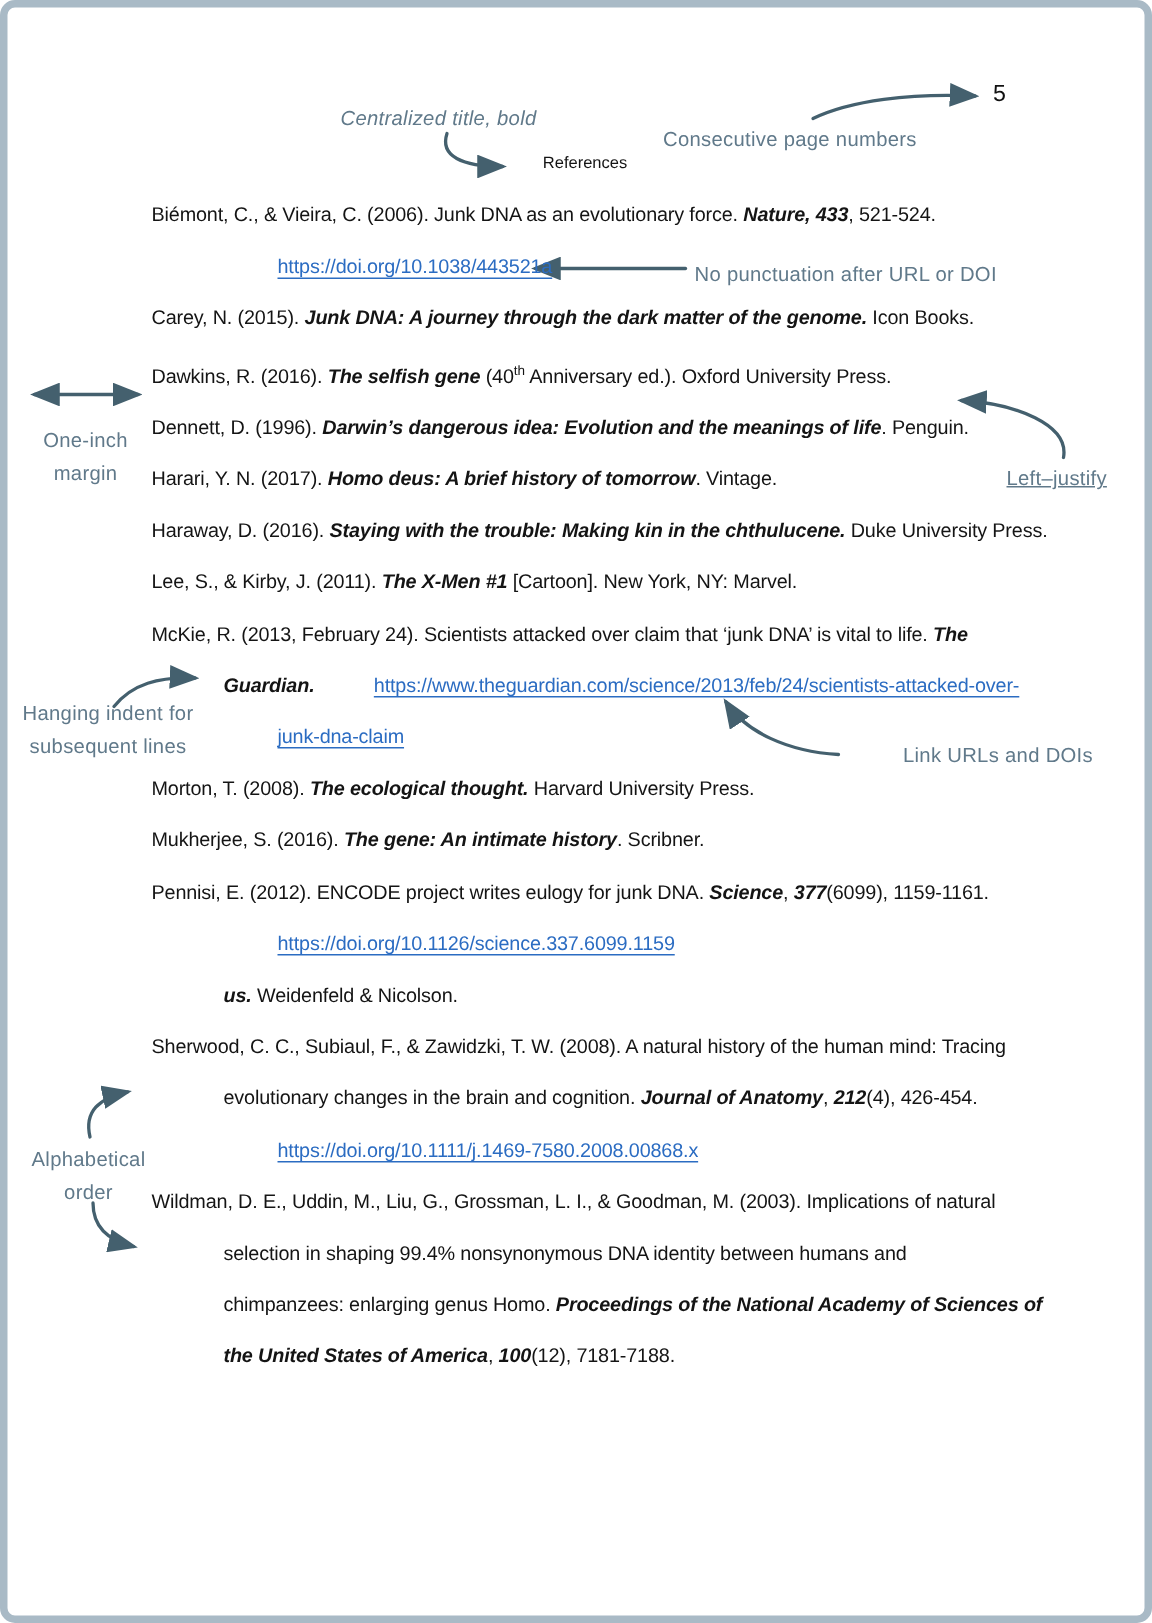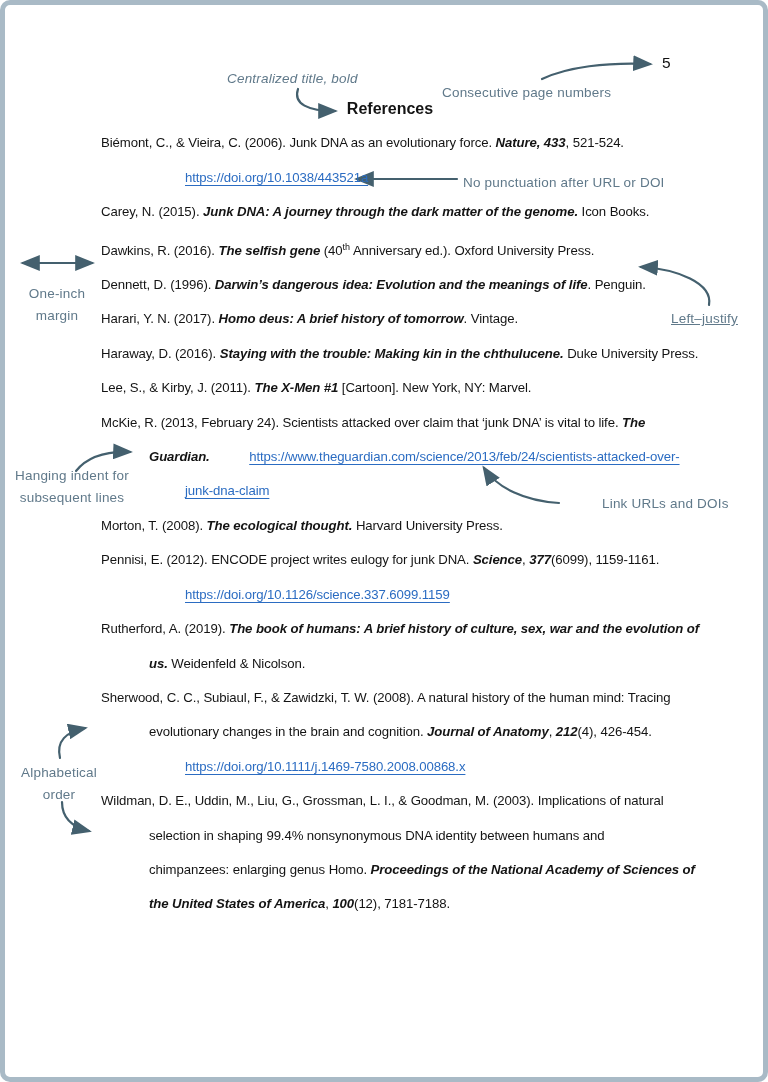--- a/index.html
+++ b/index.html
@@ -14,21 +14,21 @@
     font-family:"Liberation Sans",sans-serif;
   }
   
   .doc{
     position:absolute;left:96px;top:87px;width:578px;
     font-size:13.2px;line-height:34.4px;letter-spacing:-0.1px;
     color:#141414;
   }
   .line{white-space:nowrap;}
   .line.indent{padding-left:48px;}
-  .title-line{text-align:center;font-weight:700;font-size:16px;letter-spacing:0;}
+  .title-line{text-align:center;font-weight:400;font-size:11px;letter-spacing:0;}
   .italic{font-style:italic;font-weight:bold;}
   .sup{font-size:9px;vertical-align:5px;letter-spacing:0;}
   .ref-link{color:var(--link,#2b6cc2);text-decoration:underline;text-underline-offset:2.5px;cursor:pointer;padding-left:36px;}
   
   .pageno{position:absolute;left:657px;top:49px;font-size:15.5px;color:#111;}
   
   .anno{
     position:absolute;
     color:var(--anno,#60798a);
     font-size:13.5px;letter-spacing:.2px;line-height:21.5px;
@@ -107,25 +107,27 @@
         </div>
         <div>
           <div class="line"><span class="">McKie, R. (2013, February 24). Scientists attacked over claim that ‘junk DNA’ is vital to life. </span><span class="italic">The</span></div>
           <div class="line indent"><span class="italic">Guardian. </span><a class="ref-link" href="#">https://www.theguardian.com/science/2013/feb/24/scientists-attacked-over-</a></div>
           <div class="line indent"><a class="ref-link" href="#">junk-dna-claim</a></div>
         </div>
         <div>
           <div class="line"><span class="">Morton, T. (2008). </span><span class="italic">The ecological thought.</span><span class=""> Harvard University Press.</span></div>
         </div>
         <div>
+          <div class="line"><span class="">Mukherjee, S. (2016). </span><span class="italic">The gene: An intimate history</span><span class="">. Scribner.</span></div>
+        </div>
+        <div>
           <div class="line"><span class="">Pennisi, E. (2012). ENCODE project writes eulogy for junk DNA. </span><span class="italic">Science</span><span class="">, </span><span class="italic">377</span><span class="">(6099), 1159-1161.</span></div>
           <div class="line indent"><a class="ref-link" href="#">https://doi.org/10.1126/science.337.6099.1159</a></div>
         </div>
         <div>
-          <div class="line"><span class="">Rutherford, A. (2019). </span><span class="italic">The book of humans: A brief history of culture, sex, war and the evolution of</span></div>
           <div class="line indent"><span class="italic">us.</span><span class=""> Weidenfeld &amp; Nicolson.</span></div>
         </div>
         <div>
           <div class="line"><span class="">Sherwood, C. C., Subiaul, F., &amp; Zawidzki, T. W. (2008). A natural history of the human mind: Tracing</span></div>
           <div class="line indent"><span class="">evolutionary changes in the brain and cognition. </span><span class="italic">Journal of Anatomy</span><span class="">, </span><span class="italic">212</span><span class="">(4), 426-454.</span></div>
           <div class="line indent"><a class="ref-link" href="#">https://doi.org/10.1111/j.1469-7580.2008.00868.x</a></div>
         </div>
         <div>
           <div class="line"><span class="">Wildman, D. E., Uddin, M., Liu, G., Grossman, L. I., &amp; Goodman, M. (2003). Implications of natural</span></div>
           <div class="line indent"><span class="">selection in shaping 99.4% nonsynonymous DNA identity between humans and</span></div>

